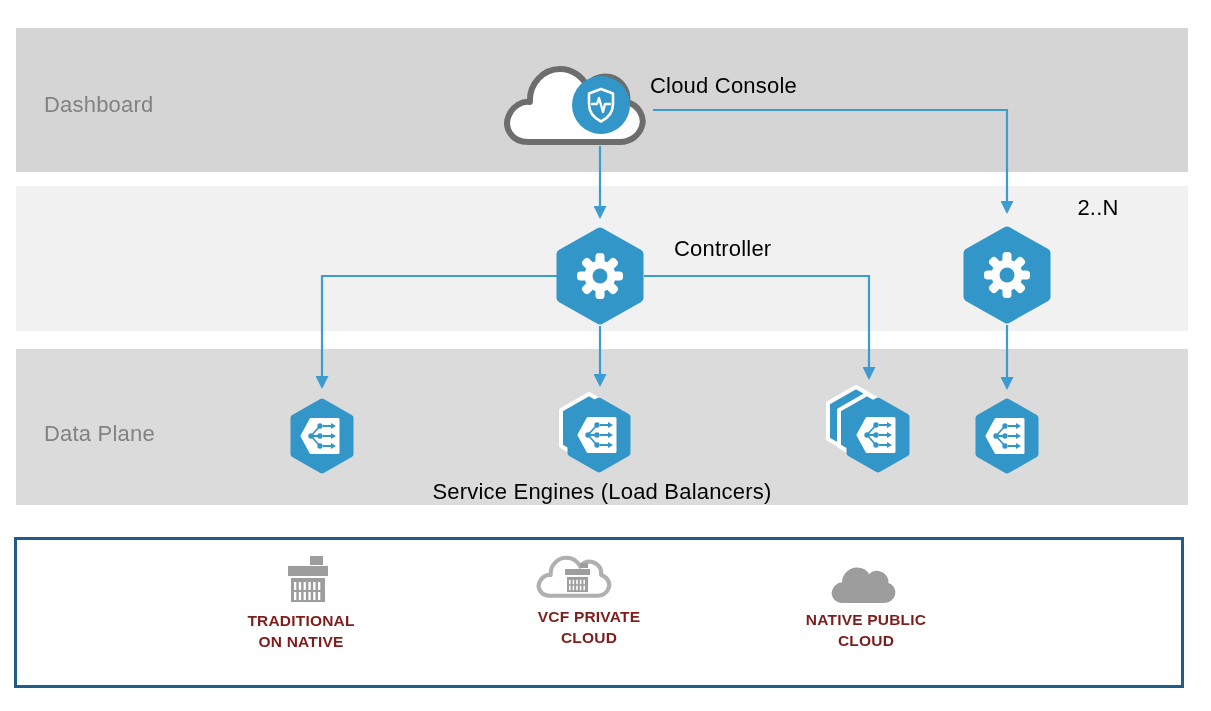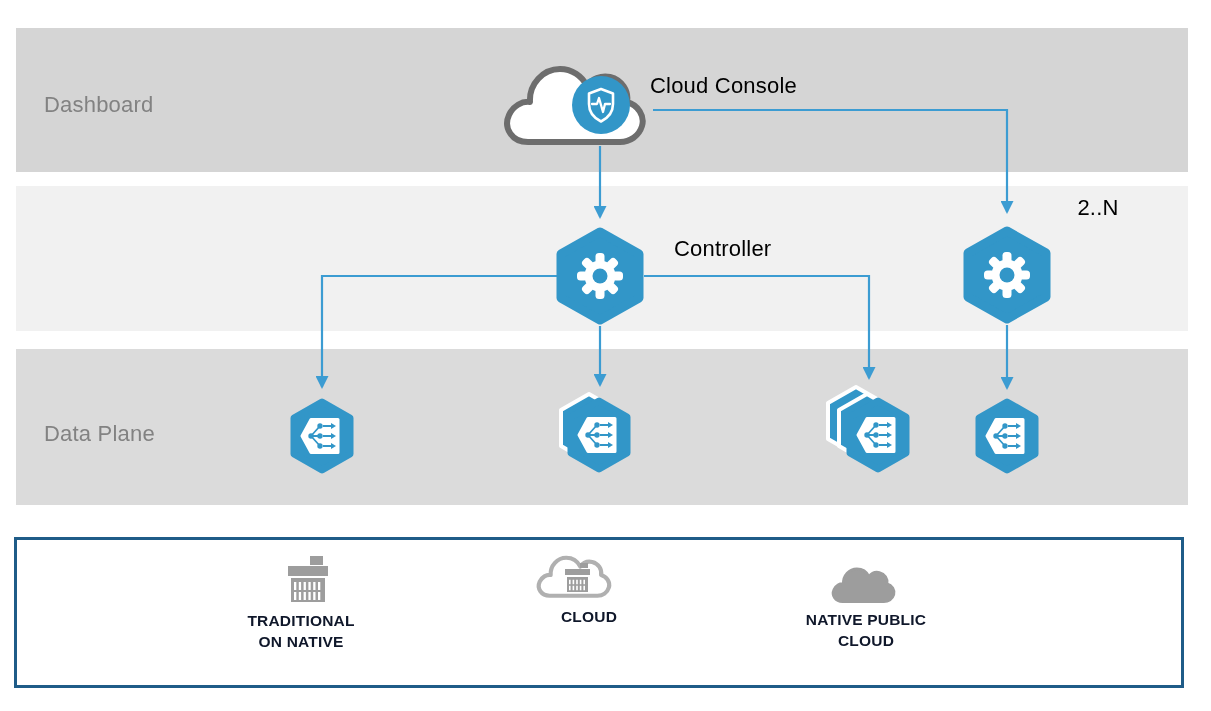--- a/index.html
+++ b/index.html
@@ -40,21 +40,21 @@
     width: 1170px; height: 151px;
     background: #ffffff;
     border: 3px solid #1f5c88;
   }
   .legend-label {
     position: absolute;
     width: 200px;
     text-align: center;
     font-size: 15.5px;
     font-weight: bold;
-    color: #0f172a;
+    color: #7f1d1d;
     line-height: 21px;
     letter-spacing: 0.2px;
   }
 </style>
 </head>
 <body>
 
 <div class="canvas">
 
   <div class="band band-dashboard"></div>
@@ -202,20 +202,21 @@
         <circle cx="-2" cy="-10" r="2.7"></circle>
         <circle cx="-2" cy="0" r="2.7"></circle>
         <circle cx="-2" cy="10" r="2.7"></circle>
         <path d="M9,-13 L14,-10 L9,-7 Z"></path>
         <path d="M9,-3 L14,0 L9,3 Z"></path>
         <path d="M9,7 L14,10 L9,13 Z"></path>
       </g>
     </g>
   </svg>
 
+  <div class="node-label" style="left:302px; top:479px; width:600px; text-align:center;">Service Engines (Load Balancers)</div>
 
   <div class="legend-box"></div>
 
   <svg class="icon-svg" style="left:281px; top:556px;" width="54" height="48" viewBox="0 0 54 48">
     <g fill="#9d9d9d">
       <rect x="29" y="0" width="13" height="9"></rect>
       <rect x="7" y="10" width="40" height="10"></rect>
       <rect x="10" y="22" width="34" height="24"></rect>
     </g>
     <g stroke="#ffffff" stroke-width="8" stroke-dasharray="2.3 2.5">
@@ -234,20 +235,21 @@
       <rect x="46" y="12" width="8" height="5"></rect>
       <rect x="31" y="18" width="25" height="6"></rect>
       <rect x="33" y="26" width="21" height="15"></rect>
     </g>
     <g stroke="#ffffff" stroke-width="4.5" stroke-dasharray="1.6 2">
       <line x1="35" y1="31" x2="52" y2="31"></line>
       <line x1="35" y1="37" x2="52" y2="37"></line>
     </g>
   </svg>
   <div class="legend-label" style="left:489px; top:606px;">
+    <div>VCF PRIVATE</div>
     <div>CLOUD</div>
   </div>
 
   <svg class="icon-svg" style="left:829px; top:563px;" width="72" height="46" viewBox="0 0 72 46">
     <path d="M30,86 C14,86 5,72 11,59 C15,50 24,45 32,46 C31,28 45,13 62,13 C74,13 84,20 89,30 C94,23 103,19 112,21 C124,24 131,35 129,46 C140,49 147,60 144,70 C141,80 132,86 122,86 Z" transform="scale(0.45)" fill="#9d9d9d" stroke="#9d9d9d" stroke-width="6" stroke-linejoin="round"></path>
   </svg>
   <div class="legend-label" style="left:766px; top:609px;">
     <div>NATIVE PUBLIC</div>
     <div>CLOUD</div>
   </div>

